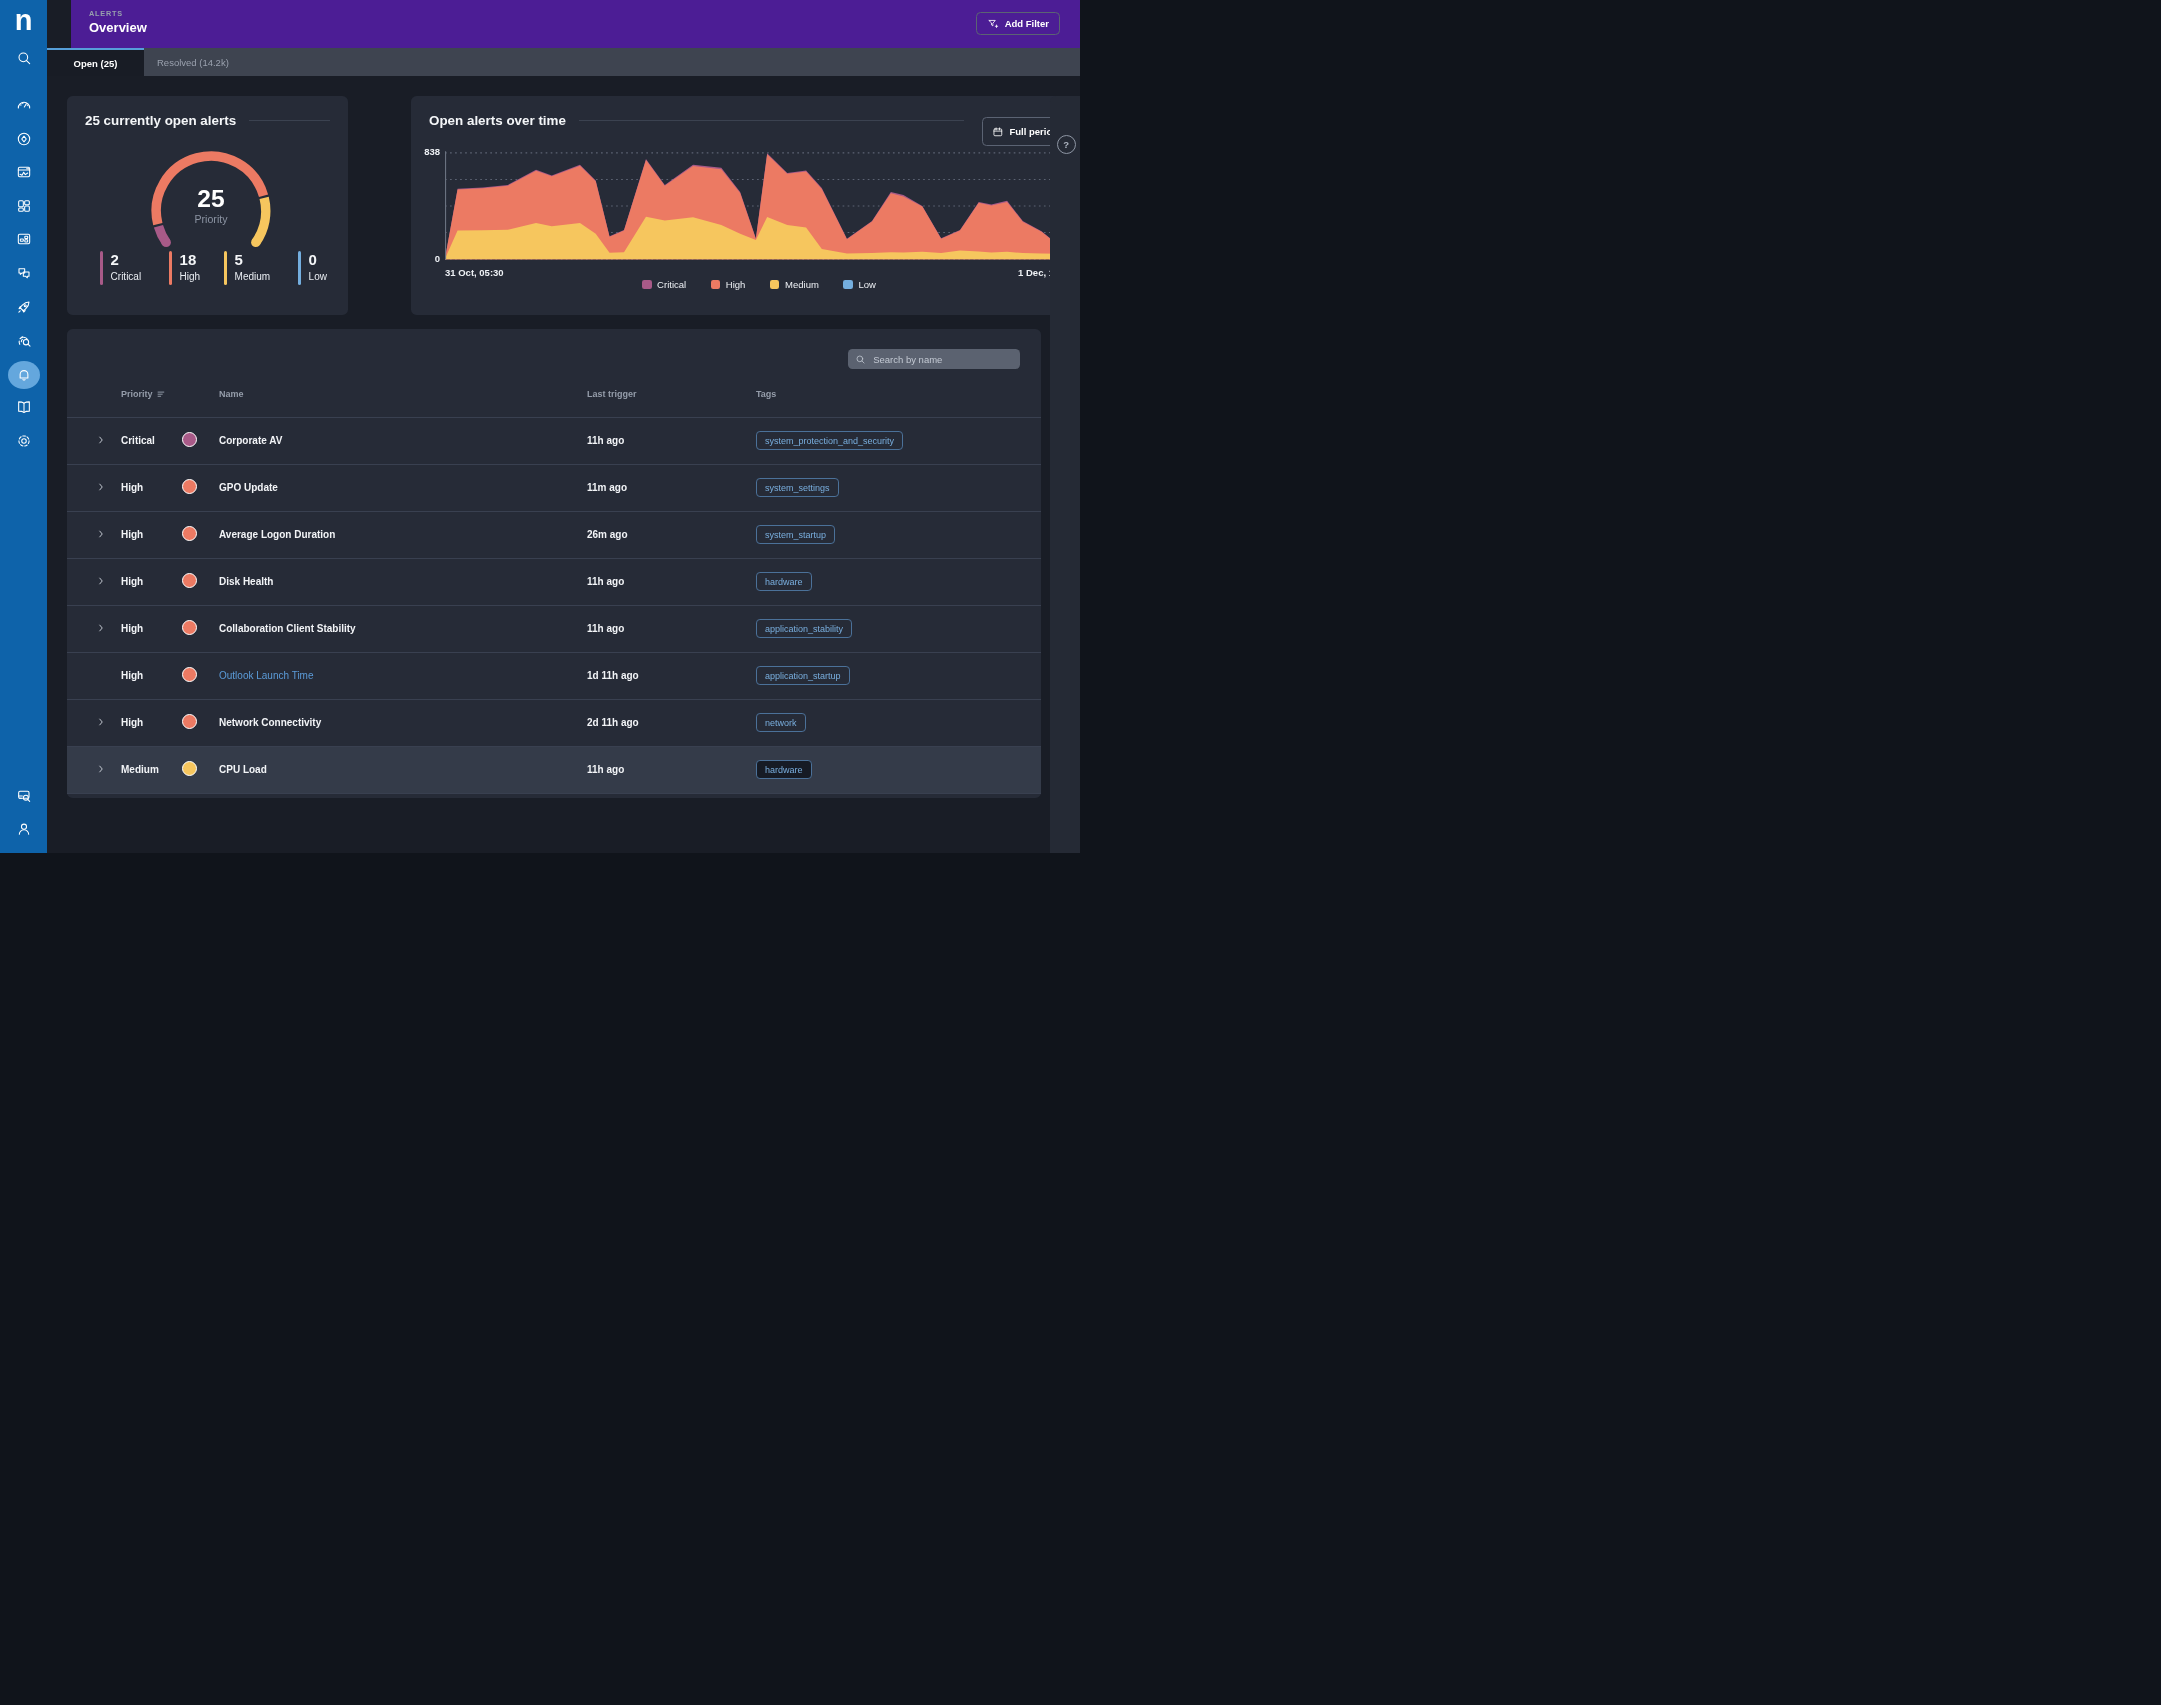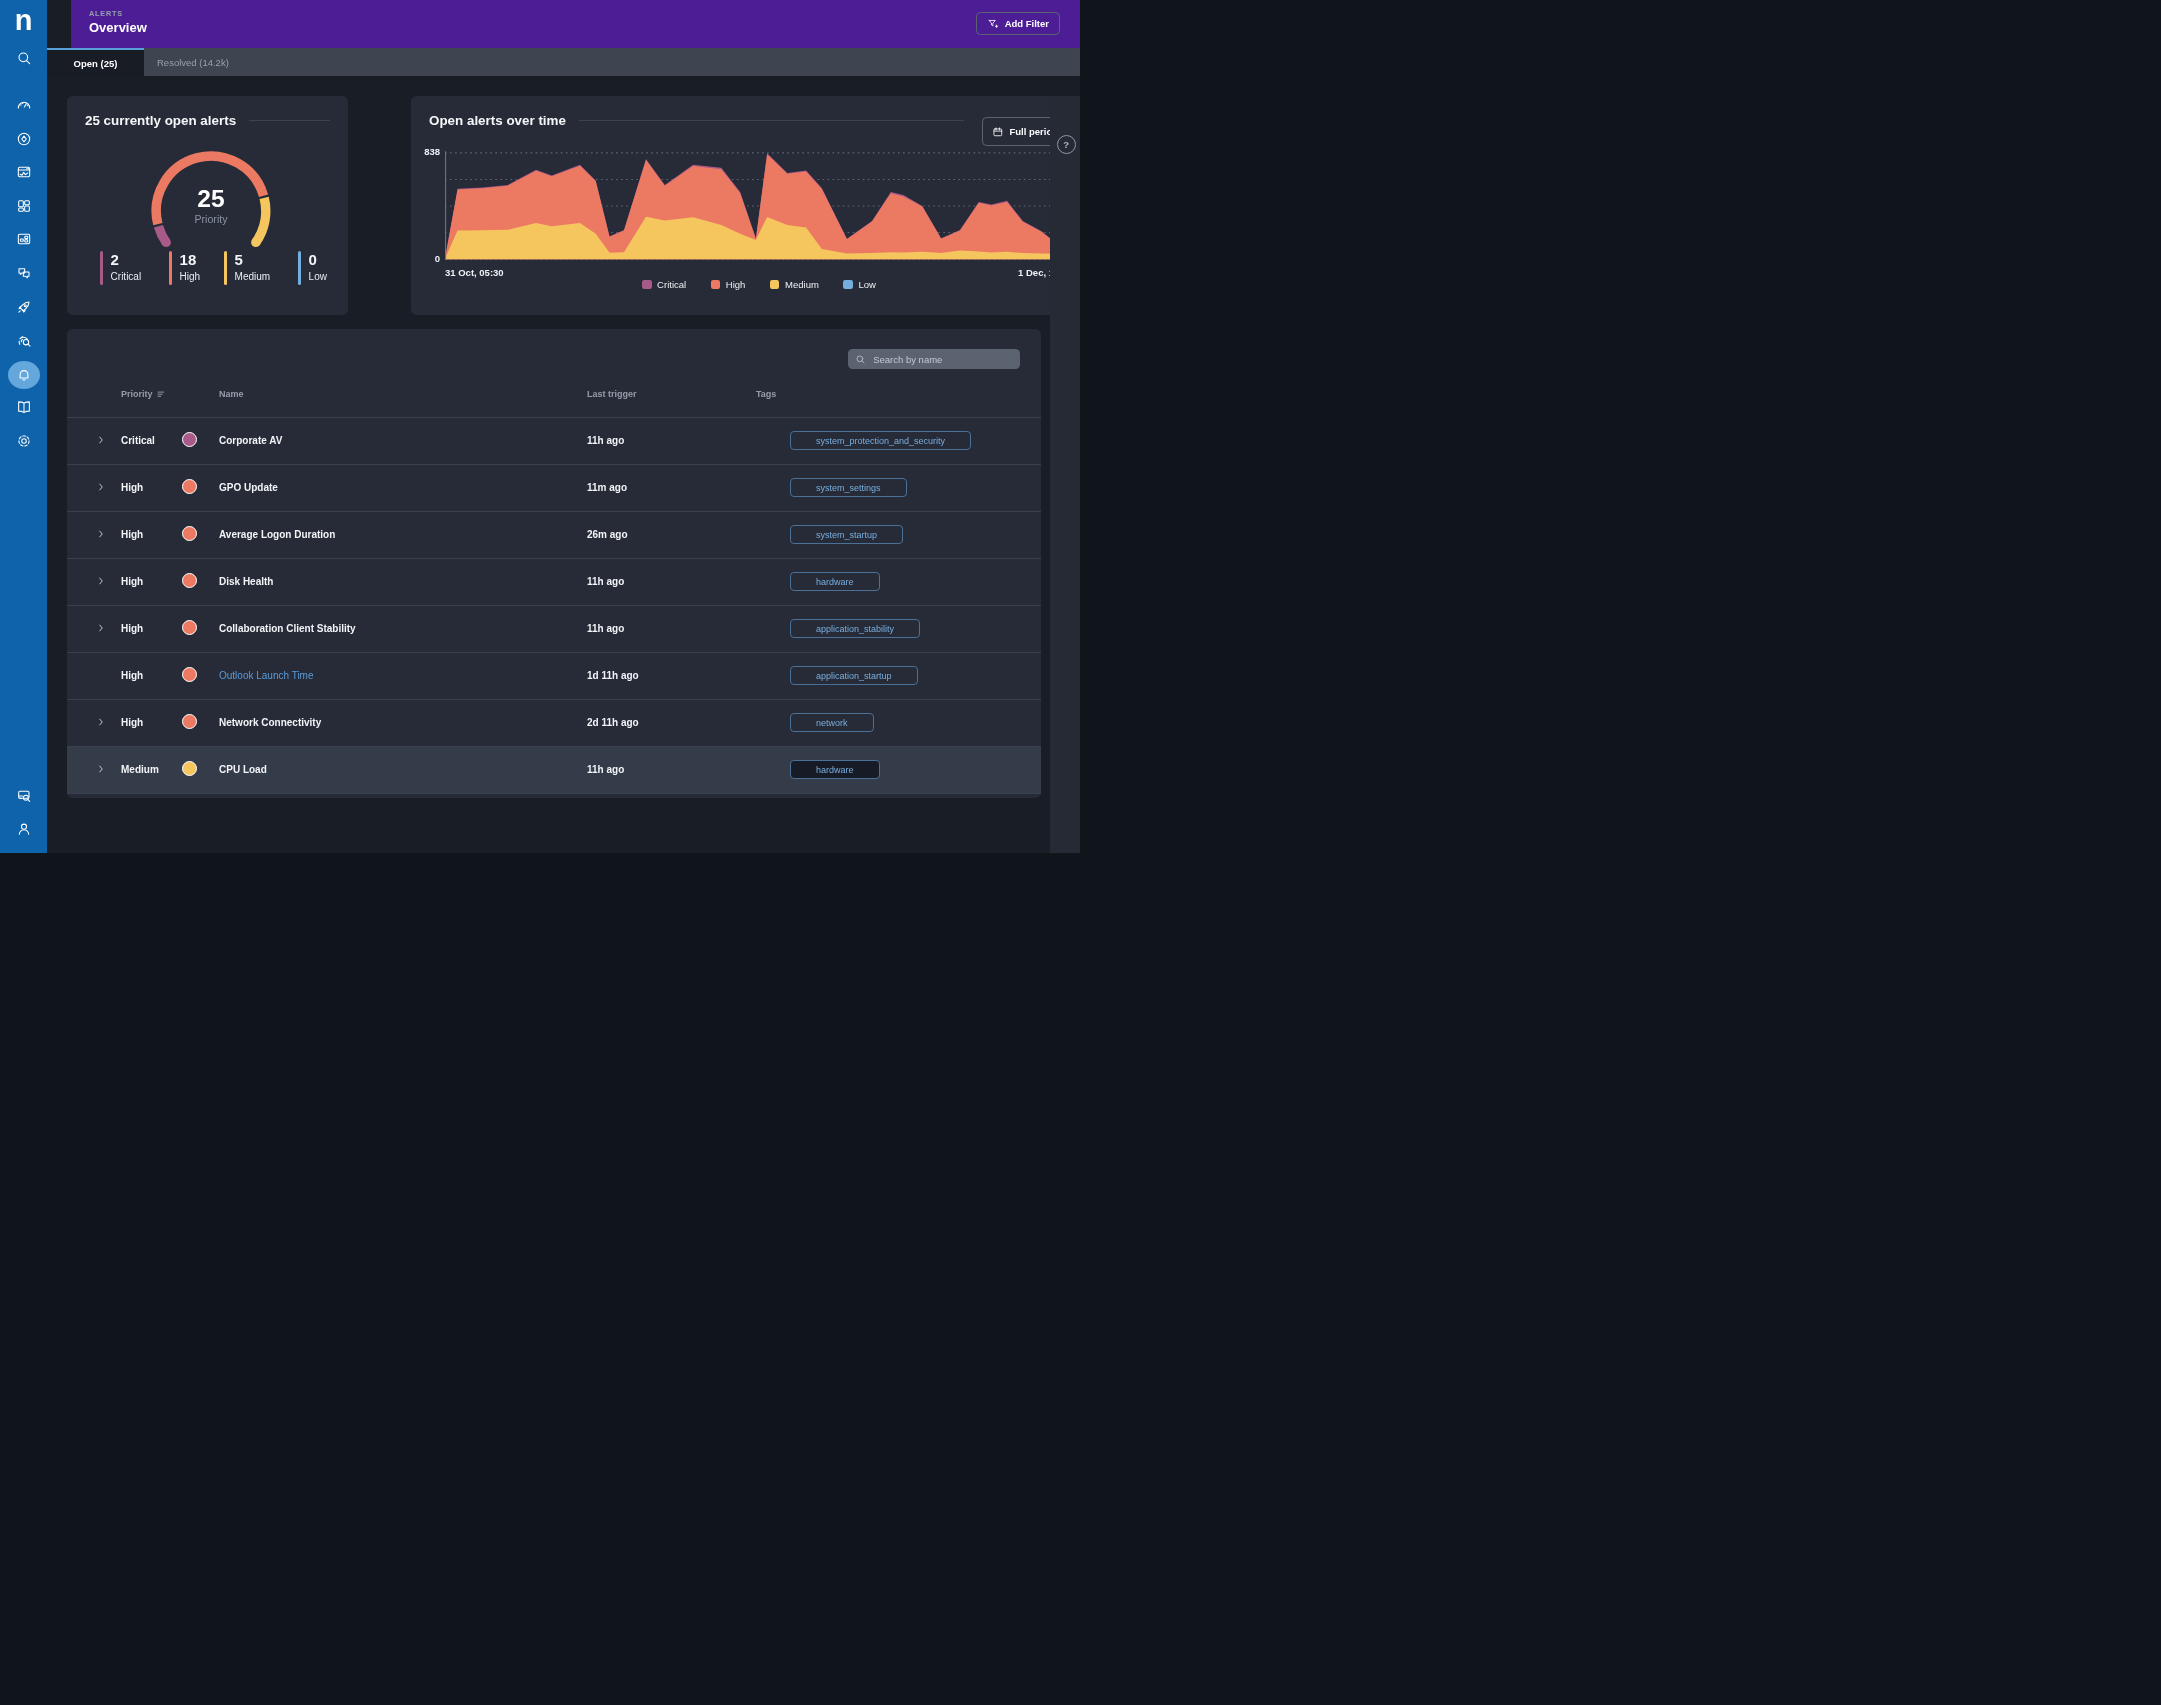--- a/index.html
+++ b/index.html
@@ -75,22 +75,22 @@
   .t-row{position:relative;height:46px;border-top:0.6px solid #394050;cursor:pointer;}
   .t-row:last-child{border-bottom:0.6px solid #394050;}
   .t-row.hl{background:#343b49;}
   .chev{position:absolute;left:29px;top:17px;width:11.2px;height:12.3px;}
   .chev svg{width:10px;height:10px;fill:none;stroke:#cfd4dc;stroke-width:2.2;stroke-linecap:round;stroke-linejoin:round;}
   .pri{position:absolute;left:54px;top:17px;font-size:10px;font-weight:700;color:#f2f4f7;}
   .dot{position:absolute;left:115px;top:14px;width:13.4px;height:13.4px;border-radius:50%;border:1.7px solid #fff;}
   .nm{position:absolute;left:152px;top:17px;font-size:10px;font-weight:700;color:#f2f4f7;}
   .nm.link{color:#5b9bd8;font-weight:400;}
   .trg{position:absolute;left:520px;top:17px;font-size:10px;font-weight:700;color:#f2f4f7;}
-  .tagp{position:absolute;left:723px;top:13px;height:19px;display:inline-flex;align-items:center;
-        padding:0 25px;border:0.6px solid #4b7199;border-radius:3.9px;color:#79aede;font-size:9px;
+  .tagp{position:absolute;left:689px;top:13px;height:19px;display:inline-flex;align-items:center;
+        padding:0 8px;border:0.6px solid #4b7199;border-radius:3.9px;color:#79aede;font-size:9px;
         box-sizing:border-box;cursor:pointer;}
   .tagp.filled{background:#161b25;}
 </style>
 </head>
 <body>
 
 <div class="screen">
 
   <nav class="sidebar">
     <div class="logo">n</div>

